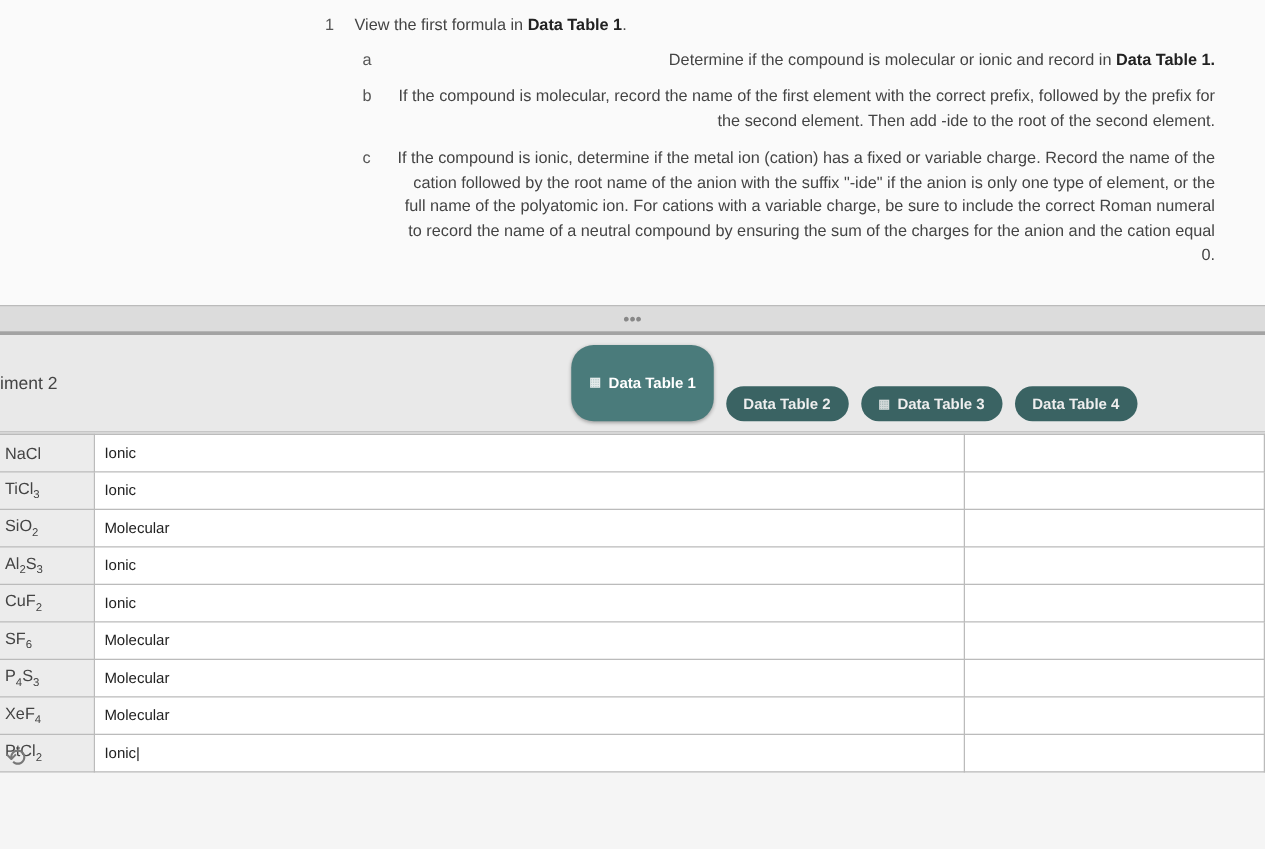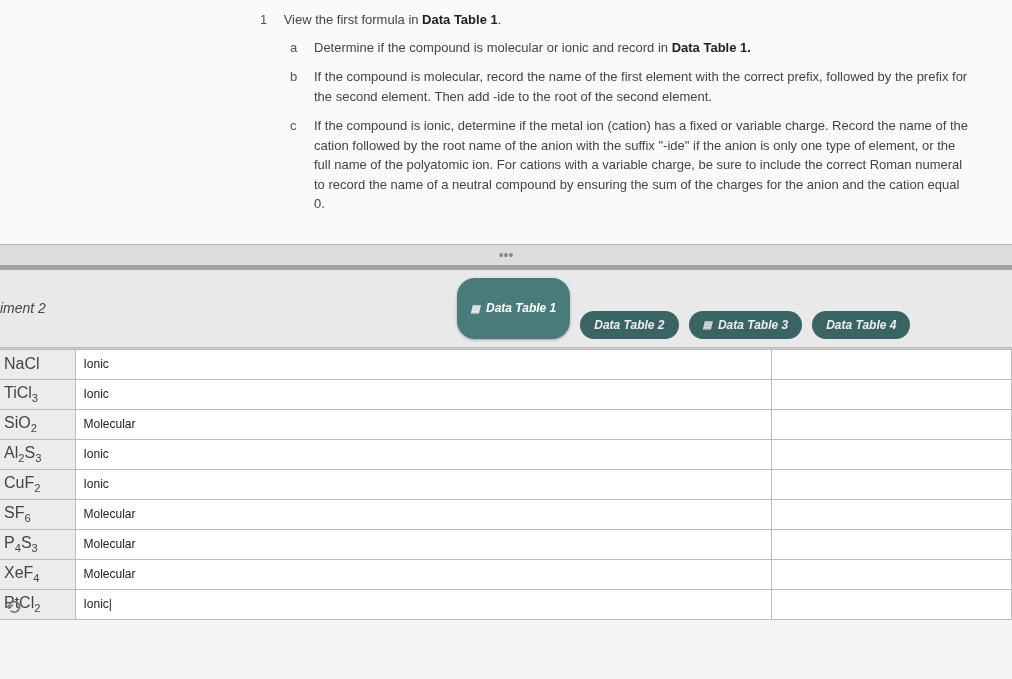--- a/index.html
+++ b/index.html
@@ -22,38 +22,37 @@
   .instructions .step-num {
     display: inline-block;
     width: 20px;
     font-weight: 500;
     color: #555;
   }
   .instructions .step-text { font-weight: 500; }
   .instructions .sub-list { margin-left: 30px; margin-top: 8px; }
   .instructions .sub-item { margin-bottom: 10px; display: flex; }
   .instructions .sub-letter { width: 24px; flex-shrink: 0; color: #555; font-weight: 500; }
-  .instructions .sub-text { flex: 1; }
+  .instructions .sub-text { flex: 1; text-align: right; }
   .instructions b { font-weight: 600; color: #222; }
   .ellipsis-bar {
     text-align: center;
     font-size: 14px;
     color: #888;
     padding: 2px 0;
     background: #dcdcdc;
     border-top: 1px solid #bbb;
   }
   .toolbar-row {
     display: flex;
     align-items: center;
     background: #e9e9e9;
-    border-top: 5px solid #a3a3a3;
+    border-top: 3px solid #a3a3a3;
     border-bottom: 1px solid #bbb;
     padding: 8px 0;
-    font-style: italic;
   }
   .experiment-label {
     width: 75px;
     padding-left: 0;
     font-size: 14px;
     color: #444;
     font-weight: 500;
   }
   .tab-container {
     flex: 1;
@@ -89,21 +88,21 @@
     border: 1px solid #bbb;
     padding: 0;
     height: 30px;
     background: #fff;
     vertical-align: middle;
   }
   td.formula-cell {
     width: 75px;
     text-align: left;
     padding-left: 4px;
-    font-size: 16px;
+    font-size: 13px;
     color: #444;
     background: #ececec;
     border-left: none;
   }
   td.input-cell { background: #fff; }
   td.input-cell input {
     width: 100%;
     height: 100%;
     border: none;
     outline: none;

